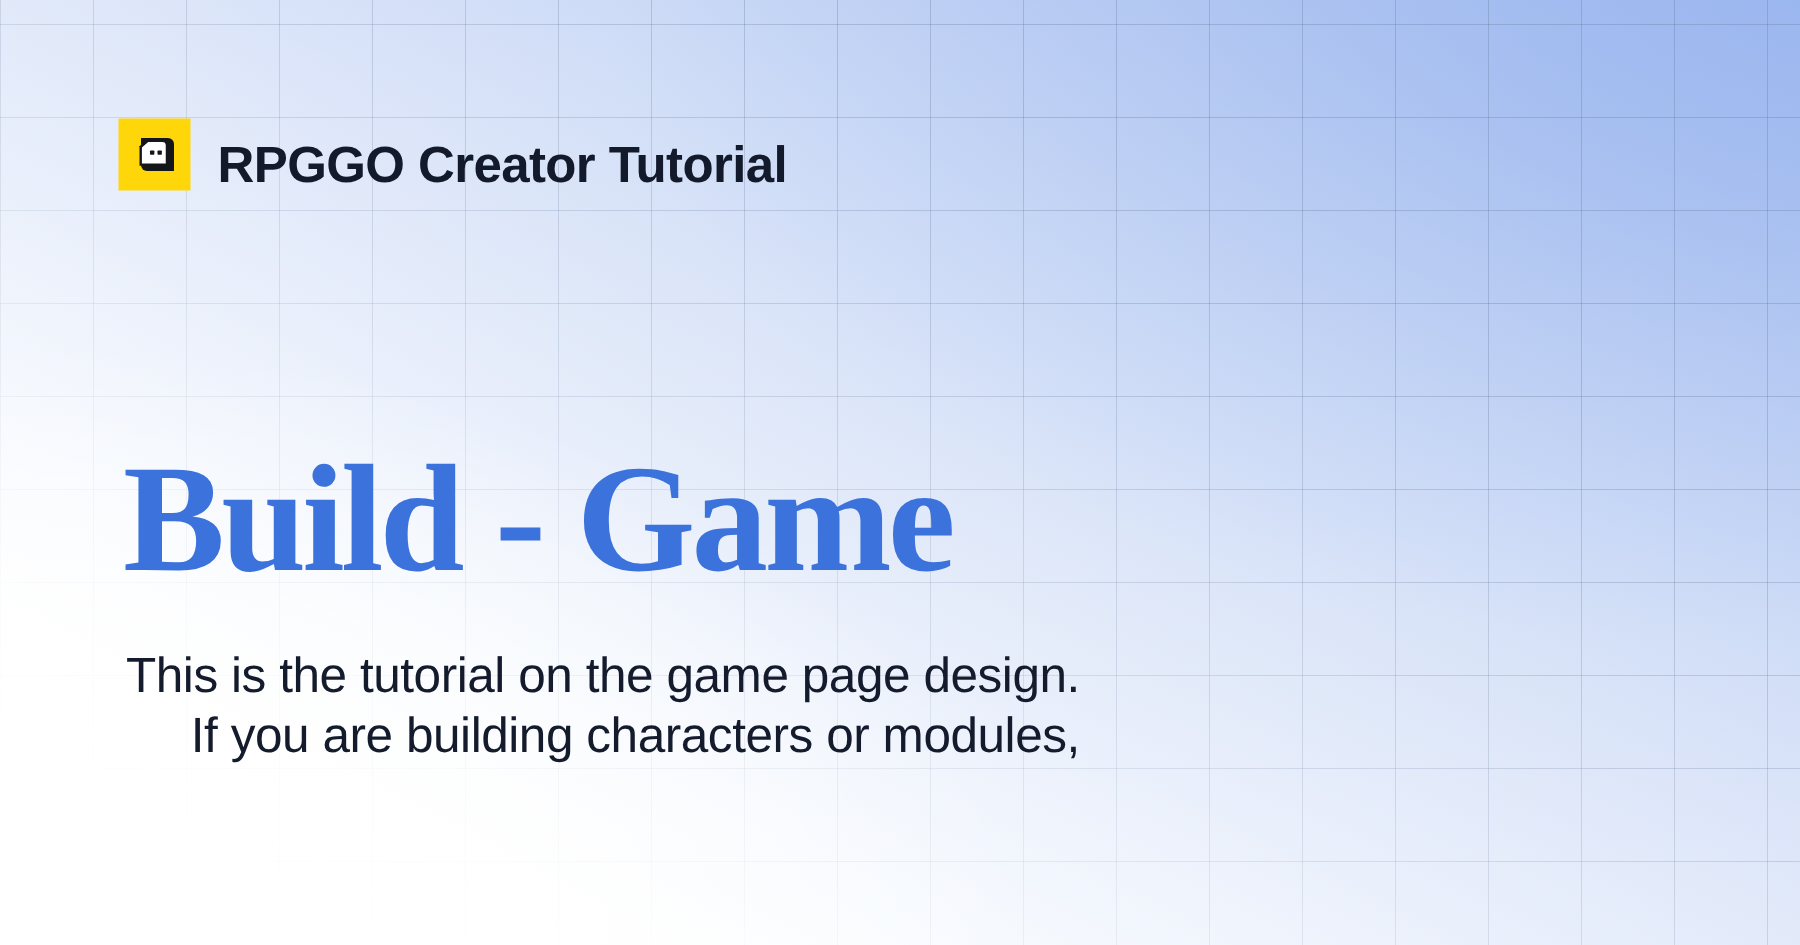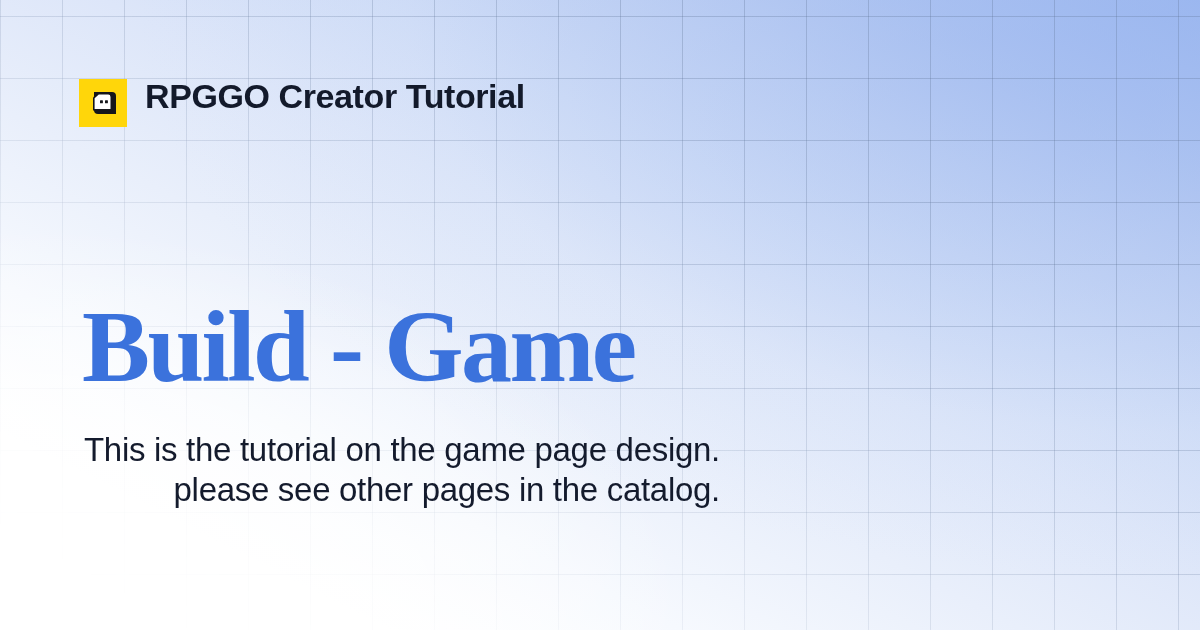--- a/index.html
+++ b/index.html
@@ -87,21 +87,21 @@
   .content {
     position: absolute;
     inset: 0;
   }
 
   .brand-row {
     position: absolute;
     left: 79px;
     top: 79px;
     display: flex;
-    align-items: flex-start;
+    align-items: flex-end;
     gap: 18px;
   }
 
   .brand-badge {
     width: 48px;
     height: 48px;
     background: #FFD60A;
     display: block;
     flex: 0 0 48px;
   }
@@ -167,17 +167,17 @@
           <rect x="26.0" y="21.3" width="2.9" height="2.9" rx="0.5" fill="#15161a"></rect>
         </svg>
       </span>
       <span class="brand-title">RPGGO Creator Tutorial</span>
     </div>
 
     <h1 class="headline">Build - Game</h1>
 
     <p class="subcopy">
       <span class="line">This is the tutorial on the game page design.</span>
-      <span class="line">please see other pages in the catalog.</span>
+      <span class="line">If you are building characters or modules,</span>
     </p>
 
   </div>
 </div>
 
 </body></html>

